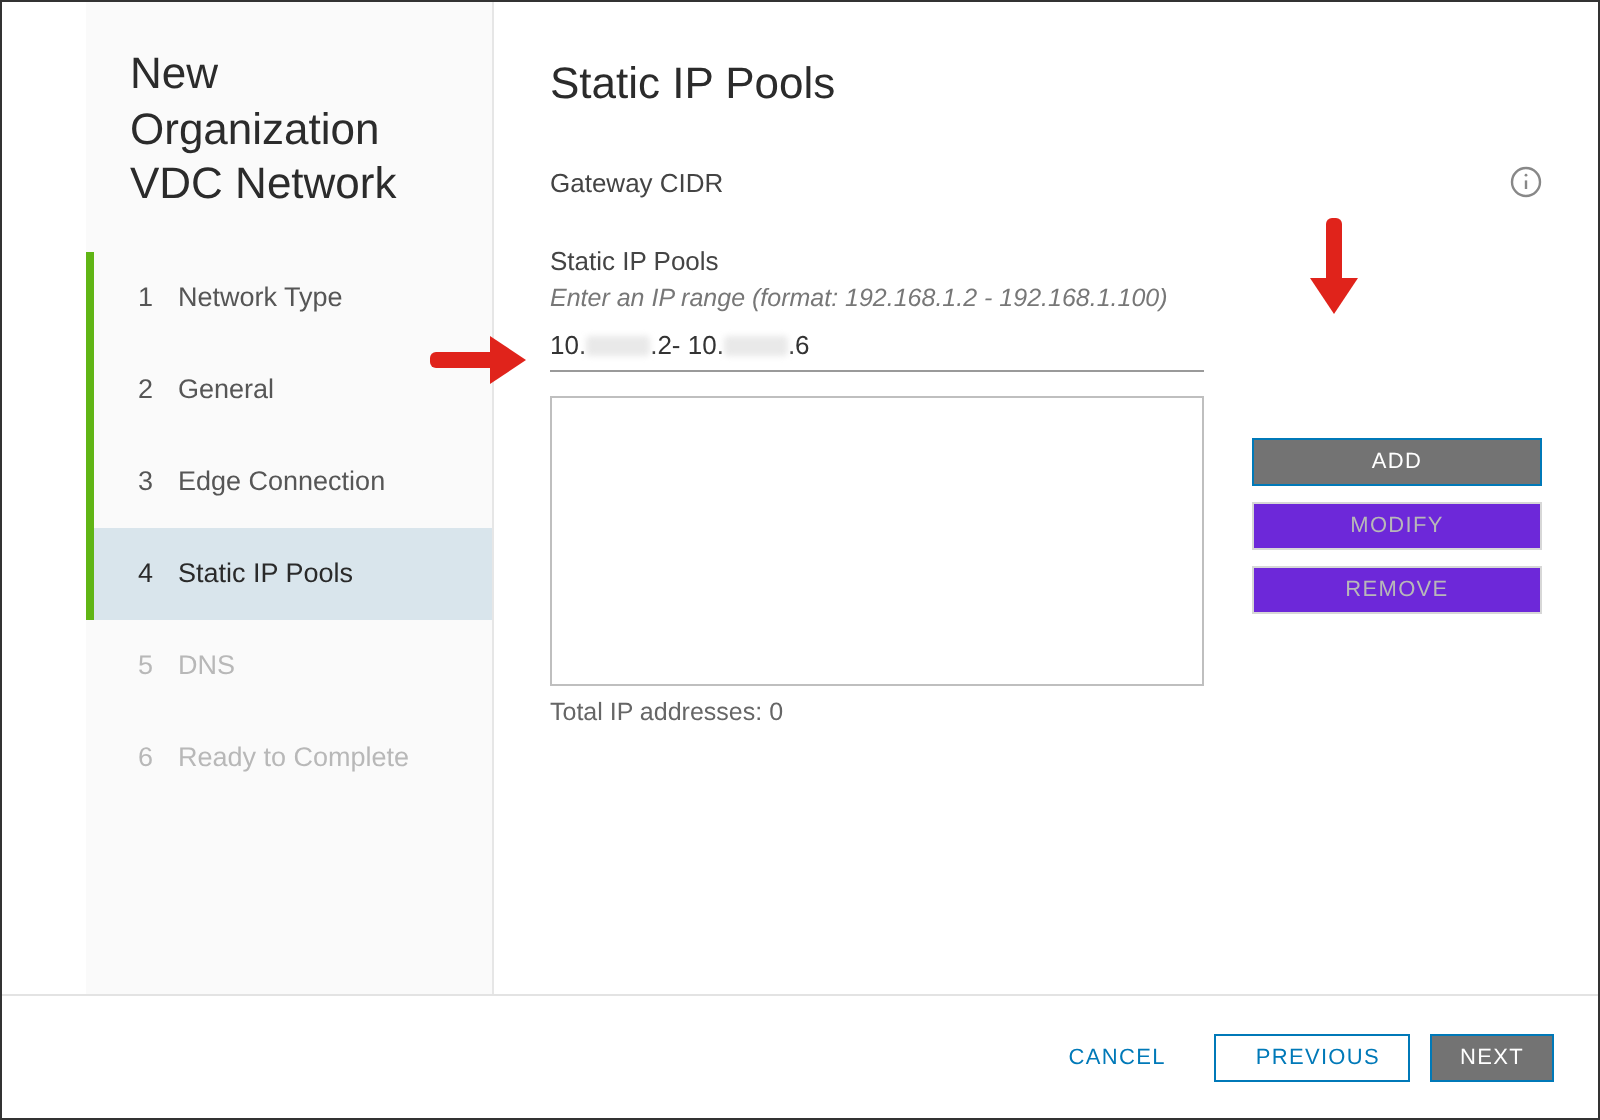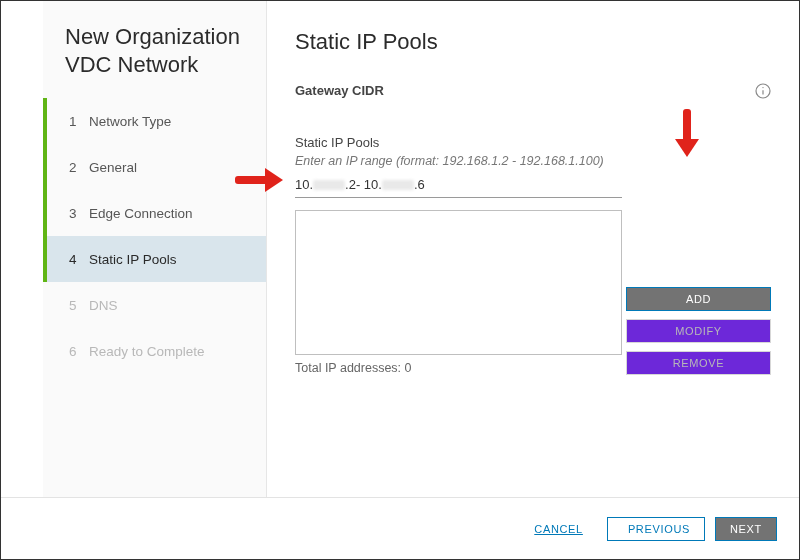--- a/index.html
+++ b/index.html
@@ -86,23 +86,22 @@
   }
   .page-title {
     font-size: 22px;
     font-weight: 300;
     color: #2b2b2b;
     margin: 0 0 28px 0;
   }
 
   .field-row {
     display: flex;
-    align-items: flex-start;
-    margin-bottom: 36px;
-    font-weight: bold;
+    align-items: flex-end;
+    margin-bottom: 24px;
   }
   .field-label {
     width: 155px;
     color: #444;
     font-size: 13px;
   }
   .input-underline {
     border: none;
     border-bottom: 1px solid #9a9a9a;
     padding: 3px 0 5px 0;
@@ -127,22 +126,22 @@
   }
   .hint {
     font-size: 12.5px;
     color: #777;
     margin-bottom: 6px;
     font-style: italic;
   }
 
   .pool-controls {
     display: flex;
-    align-items: flex-end;
-    gap: 4px;
+    align-items: center;
+    gap: 24px;
   }
   .pool-left {
     flex: 1 1 auto;
     display: flex;
     flex-direction: column;
   }
   #ip-range {
     width: 327px;
     margin-bottom: 12px;
   }
@@ -200,21 +199,20 @@
     display: flex;
     align-items: center;
     justify-content: flex-end;
     padding: 0 22px;
     gap: 10px;
   }
   .btn.link {
     border: none;
     background: transparent;
     color: #0079b8;
-    text-decoration: underline;
   }
   .btn.outline {
     color: #0079b8;
     border: 1px solid #0079b8;
     background: #fff;
     padding-left: 20px;
   }
 
   
   .arrow-h {

